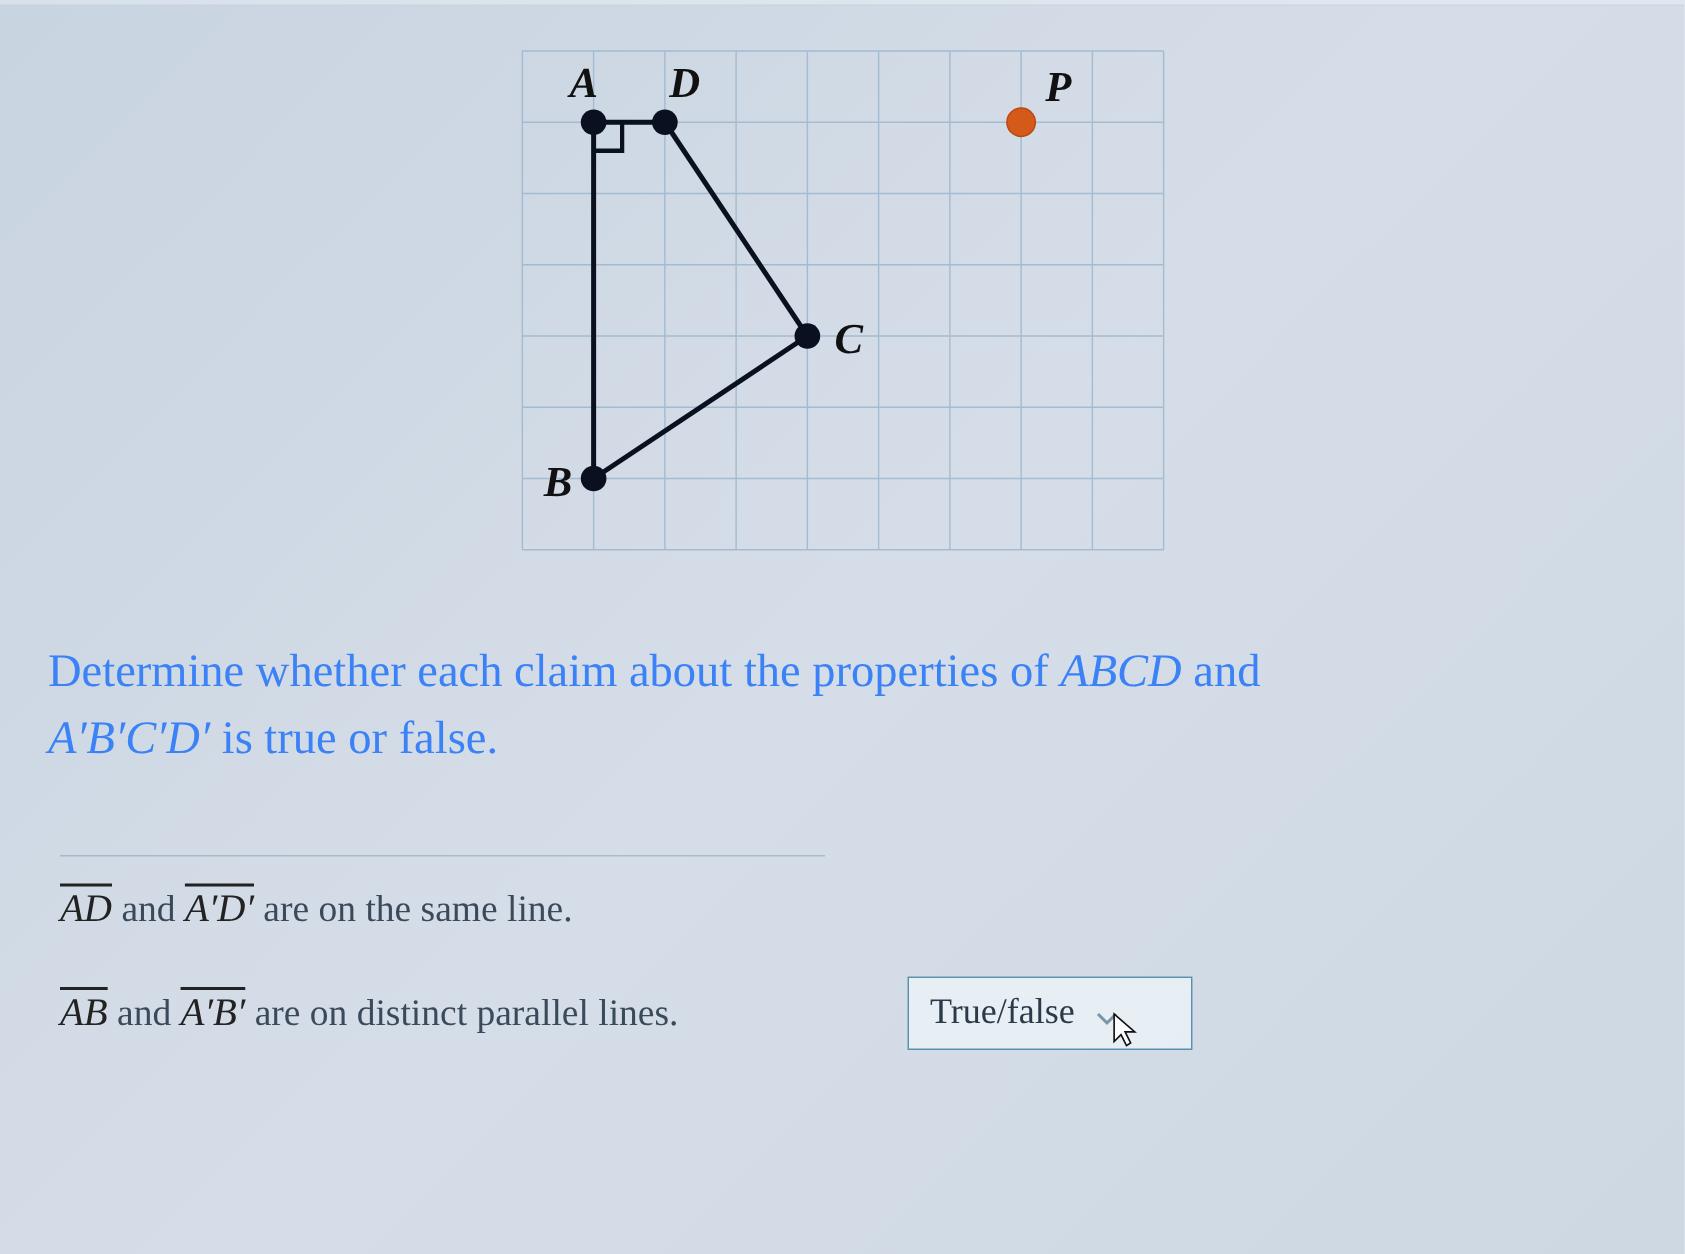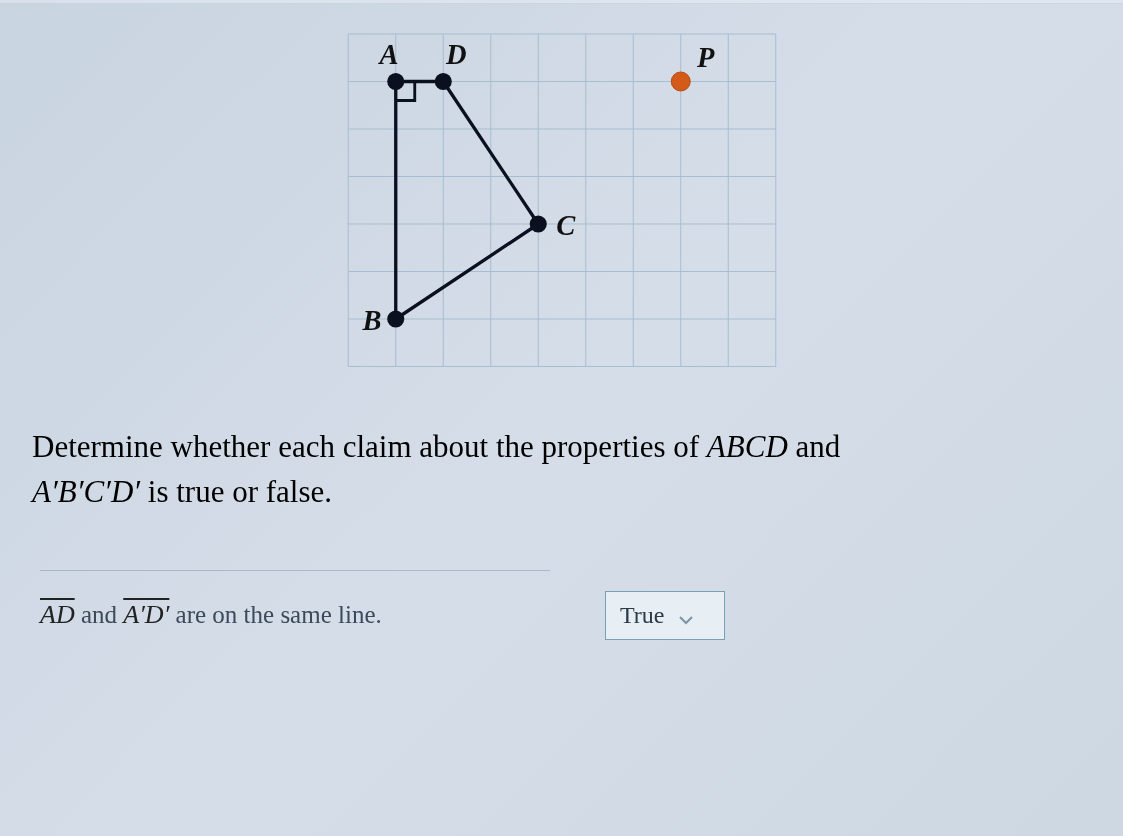--- a/index.html
+++ b/index.html
@@ -36,21 +36,21 @@
   svg.grid {
     width: 100%;
     height: 100%;
     display: block;
   }
 
   .question {
     padding: 0 30px 0 32px;
     font-size: 31px;
     line-height: 1.45;
-    color: #000000;
+    color: #3b82f6;
     font-family: Georgia, 'Times New Roman', serif;
   }
   .question .mathit {
     font-style: italic;
     font-family: 'Times New Roman', serif;
   }
 
   .claims {
     margin-top: 55px;
     padding: 0 32px 0 40px;
@@ -173,24 +173,32 @@
     <span class="mathit">A′B′C′D′</span><span> is true or false.</span>
   </div>
 
   <div class="claims">
     <hr class="hr">
 
     <div class="claim-row">
       <div class="claim-text">
         <span class="overline">AD</span><span> and </span><span class="overline">A′D′</span><span> are on the same line.</span>
       </div>
-      <div class="select true">
-        <span>True</span>
+    </div>
+
+    <div class="claim-row">
+      <div class="claim-text">
+        <span class="overline">AB</span><span> and </span><span class="overline">A′B′</span><span> are on distinct parallel lines.</span>
+      </div>
+      <div class="select tf">
+        <span>True/false</span>
         <span class="chev">
           <svg viewBox="0 0 16 16">
               <path d="M2 5 L8 11 L14 5" fill="none" stroke="#7a95a8" stroke-width="2"></path>
             </svg>
         </span>
+        <svg class="cursor" viewBox="0 0 24 28">
+          <path d="M3 2 L3 22 L8 17 L12 25 L15 23 L11 15 L18 15 Z" fill="#fcfcfc" stroke="#111" stroke-width="1.2"></path>
+        </svg>
       </div>
     </div>
-
   </div>
 </div>
 
 </body></html>

